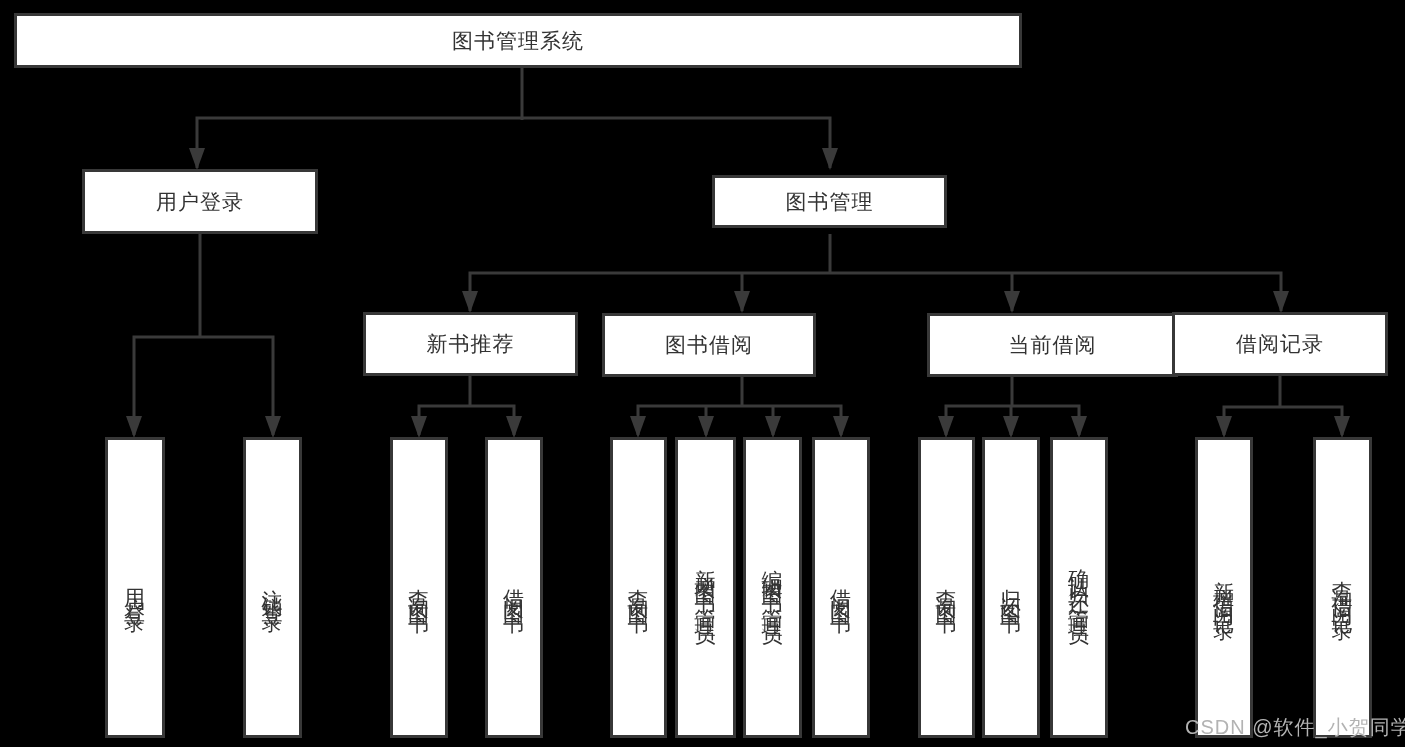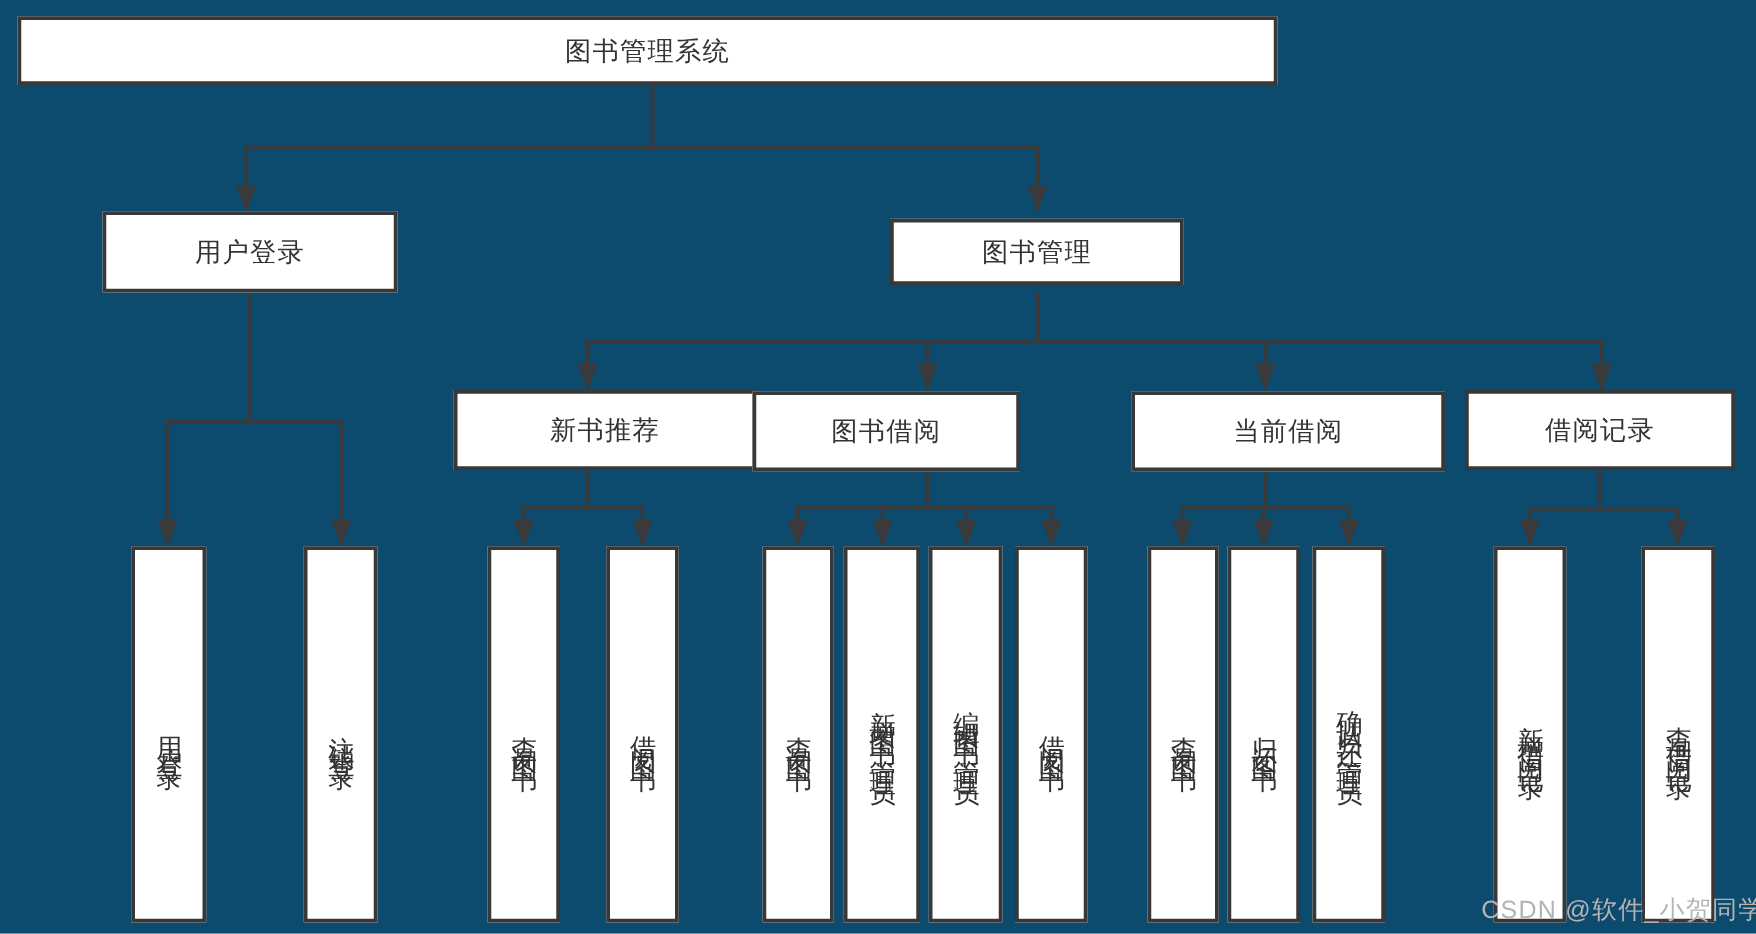--- a/index.html
+++ b/index.html
@@ -1,19 +1,19 @@
 <!DOCTYPE html>
 <html><head>
 <meta charset="utf-8">
 <style>
   html,body { margin:0; padding:0; background:#ffffff; }
   .canvas {
     position:relative;
     width:1405px; height:747px;
-    background:#0c4a6e;
+    background:#000000;
     font-family:"Liberation Sans", sans-serif;
     overflow:hidden;
   }
   .connectors {
     position:absolute; left:0; top:0;
     width:1405px; height:747px;
     z-index:1;
   }
   .box {
     position:absolute;
@@ -111,27 +111,27 @@
     <span class="h-label">图书管理系统</span>
   </div>
 
   <div class="box" style="left:82px; top:169px; width:236px; height:65px;">
     <span class="h-label">用户登录</span>
   </div>
   <div class="box" style="left:712px; top:175px; width:235px; height:53px;">
     <span class="h-label">图书管理</span>
   </div>
 
-  <div class="box" style="left:363px; top:312px; width:242px; height:64px;">
+  <div class="box" style="left:363px; top:312px; width:215px; height:64px;">
     <span class="h-label">新书推荐</span>
   </div>
   <div class="box" style="left:602px; top:313px; width:214px; height:64px;">
     <span class="h-label">图书借阅</span>
   </div>
-  <div class="box" style="left:905px; top:313px; width:251px; height:64px;text-align:right;">
+  <div class="box" style="left:927px; top:313px; width:251px; height:64px;text-align:right;">
     <span class="h-label">当前借阅</span>
   </div>
   <div class="box" style="left:1172px; top:312px; width:216px; height:64px;">
     <span class="h-label">借阅记录</span>
   </div>
 
   <div class="box leaf" style="left:105px; top:437px; width:60px; height:301px;">
     <span class="v-label">用户登录</span>
   </div>
   <div class="box leaf" style="left:243px; top:437px; width:59px; height:301px;">

